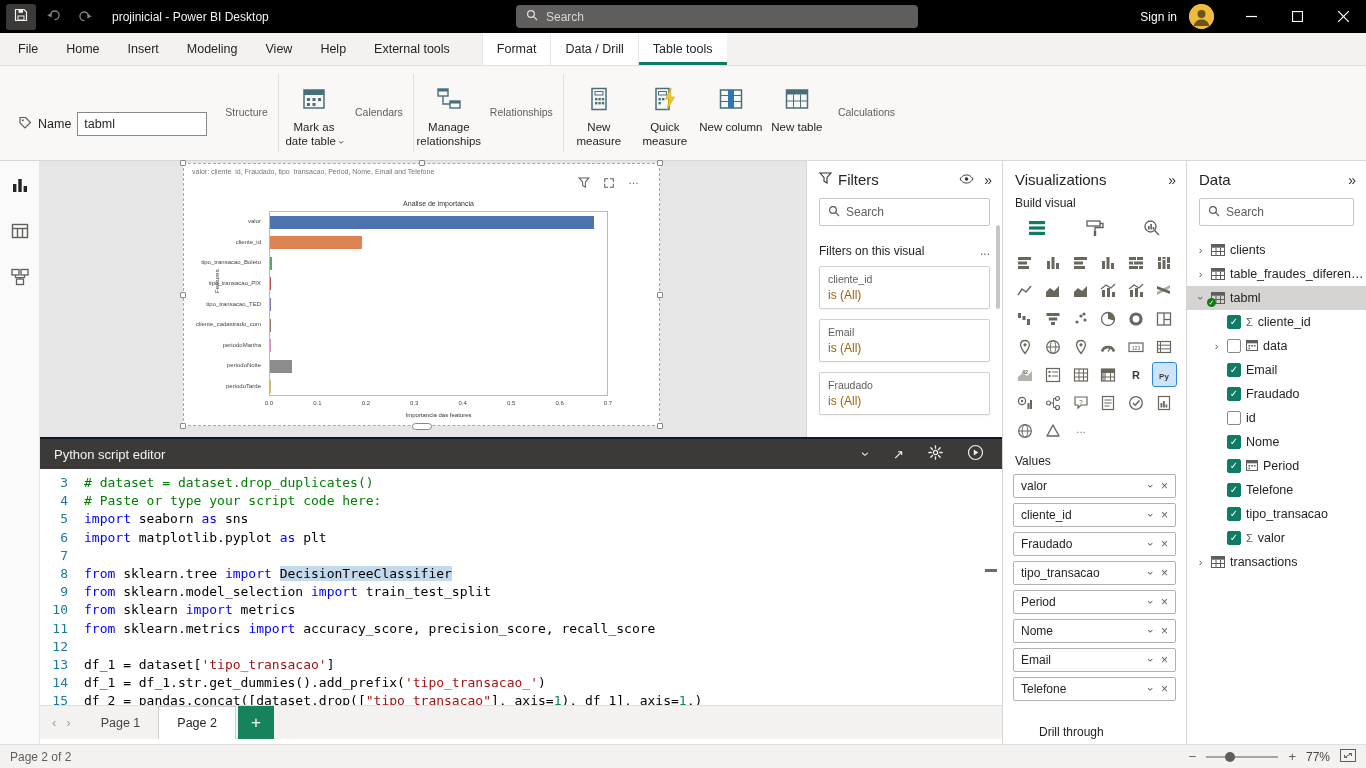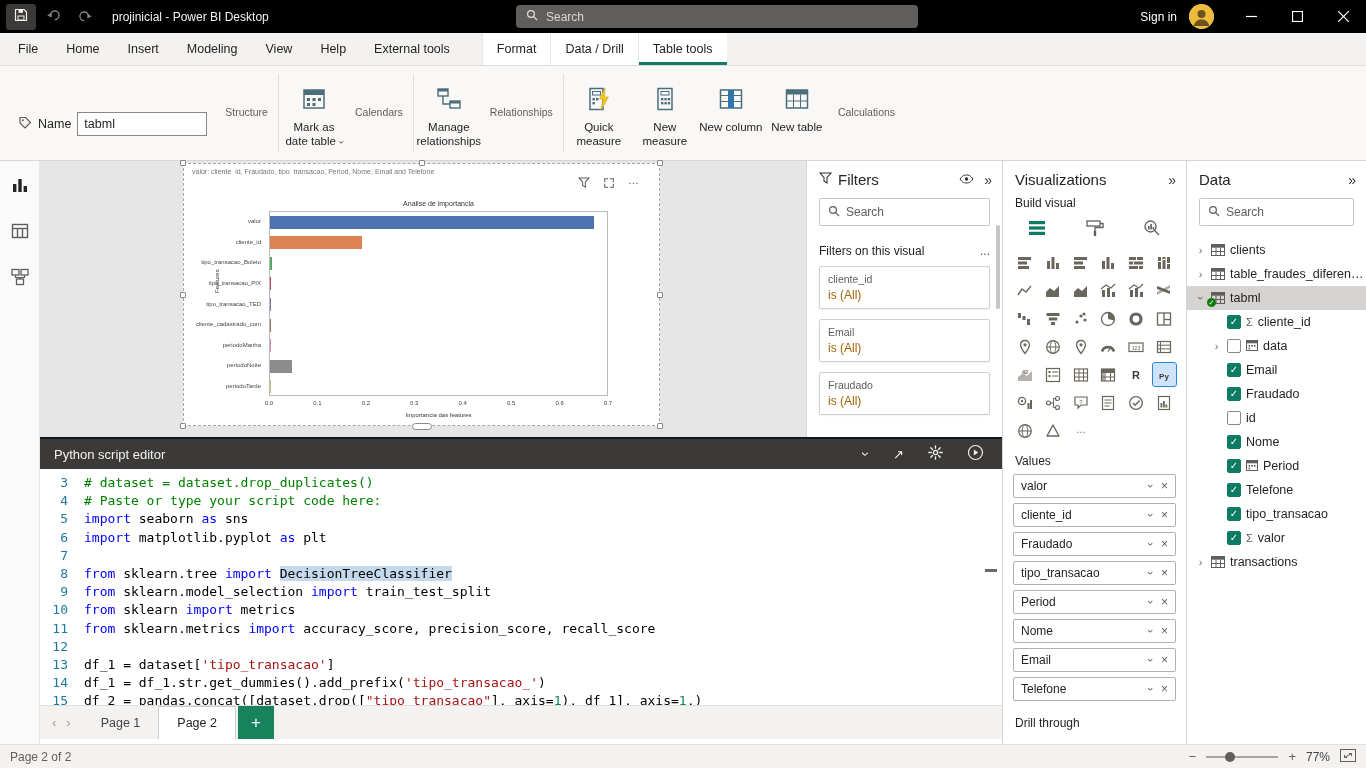--- a/index.html
+++ b/index.html
@@ -110,21 +110,21 @@
 .viz-grid{display:grid;grid-template-columns:repeat(6,1fr);row-gap:5px;padding:0 8px;justify-items:center;}
 .vt{width:23px;height:23px;display:flex;align-items:center;justify-content:center;border-radius:2px;}
 .vt.selected{background:#cfe4fa;outline:1px solid #2b88d8;}
 .values-lbl{padding:12px 12px 6px;font-size:12px;color:#252423;}
 .chips{padding:0 10px;}
 .chip{height:24px;border:1px solid #b3b0ad;border-radius:2px;background:#fff;display:flex;align-items:center;
   padding:0 7px;margin-bottom:5px;font-size:12px;color:#252423;}
 .chip .cname{flex:1;white-space:nowrap;overflow:hidden;text-overflow:ellipsis;}
 .chip .cchev{display:inline-block;transform:rotate(90deg);font-size:11px;color:#605e5c;margin-right:8px;}
 .chip .cx{font-size:12px;color:#605e5c;}
-.drill{margin-top:auto;padding:10px 12px 14px;font-size:12px;color:#252423;}
+.drill{margin-top:auto;padding:10px 12px 5px;font-size:12px;color:#252423;margin-left:24px;}
 
 
 .tree{padding-top:4px;overflow:hidden;}
 .trow{height:24px;display:flex;align-items:center;gap:5px;padding-left:8px;font-size:12.5px;cursor:default;}
 .trow.sel{background:#d6d4d2;}
 .frow{height:24px;display:flex;align-items:center;gap:5px;padding-left:24px;font-size:12.5px;cursor:default;}
 .chev{width:11px;color:#605e5c;font-size:11px;text-align:center;flex:0 0 11px;}
 .chev.open{transform:rotate(90deg);}
 .chev-sp{width:11px;flex:0 0 11px;}
 .ticon{position:relative;display:flex;align-items:center;}
@@ -275,45 +275,45 @@
           <span class="lbl">Manage relationships</span>
         </div>
       </div>
       <div class="rgroup-label">Relationships</div>
     </div>
     <div class="rdivider"></div>
     <div class="rgroup">
       <div class="rgroup-items">
         <div class="rbtn">
           <span><svg width="26" height="26" viewBox="0 0 26 26">
-                <rect x="4" y="2.5" width="13" height="21" fill="none" stroke="#4a6e7a" stroke-width="1.5"></rect>
-                <rect x="6.5" y="5.5" width="8" height="3.5" fill="none" stroke="#4a6e7a"></rect>
-                <g fill="#4a6e7a">
-                  <rect x="6.5" y="12" width="2.4" height="2.4"></rect>
-                  <rect x="10" y="12" width="2.4" height="2.4"></rect>
-                  <rect x="6.5" y="16" width="2.4" height="2.4"></rect>
-                </g>
-                <polygon points="19,2 13.5,13 17,13 15,24 22.5,11 18.5,11" fill="#f2c811" stroke="#c9a227" stroke-width="0.6"></polygon>
-              </svg></span>
-          <span class="lbl">Quick measure</span>
-        </div>
-        <div class="rbtn">
-          <span><svg width="26" height="26" viewBox="0 0 26 26">
                 <rect x="6" y="2.5" width="14" height="21" fill="none" stroke="#4a6e7a" stroke-width="1.5"></rect>
                 <rect x="9" y="5.5" width="8" height="3.5" fill="none" stroke="#4a6e7a"></rect>
                 <g fill="#4a6e7a">
                   <rect x="9" y="12" width="2.4" height="2.4"></rect>
                   <rect x="12.4" y="12" width="2.4" height="2.4"></rect>
                   <rect x="15.8" y="12" width="2.4" height="2.4"></rect>
                   <rect x="9" y="16" width="2.4" height="2.4"></rect>
                   <rect x="12.4" y="16" width="2.4" height="2.4"></rect>
                   <rect x="15.8" y="16" width="2.4" height="2.4"></rect>
                 </g>
               </svg></span>
           <span class="lbl">New measure</span>
+        </div>
+        <div class="rbtn">
+          <span><svg width="26" height="26" viewBox="0 0 26 26">
+                <rect x="4" y="2.5" width="13" height="21" fill="none" stroke="#4a6e7a" stroke-width="1.5"></rect>
+                <rect x="6.5" y="5.5" width="8" height="3.5" fill="none" stroke="#4a6e7a"></rect>
+                <g fill="#4a6e7a">
+                  <rect x="6.5" y="12" width="2.4" height="2.4"></rect>
+                  <rect x="10" y="12" width="2.4" height="2.4"></rect>
+                  <rect x="6.5" y="16" width="2.4" height="2.4"></rect>
+                </g>
+                <polygon points="19,2 13.5,13 17,13 15,24 22.5,11 18.5,11" fill="#f2c811" stroke="#c9a227" stroke-width="0.6"></polygon>
+              </svg></span>
+          <span class="lbl">Quick measure</span>
         </div>
         <div class="rbtn">
           <span><svg width="26" height="26" viewBox="0 0 26 26">
                 <rect x="2.5" y="4" width="21" height="18" fill="none" stroke="#4a6e7a" stroke-width="1.5"></rect>
                 <rect x="10" y="4" width="6" height="18" fill="#2e75b6"></rect>
                 <line x1="2.5" y1="9.5" x2="23.5" y2="9.5" stroke="#4a6e7a"></line>
                 <line x1="2.5" y1="15.5" x2="23.5" y2="15.5" stroke="#4a6e7a"></line>
               </svg></span>
           <span class="lbl">New column</span>
         </div>

